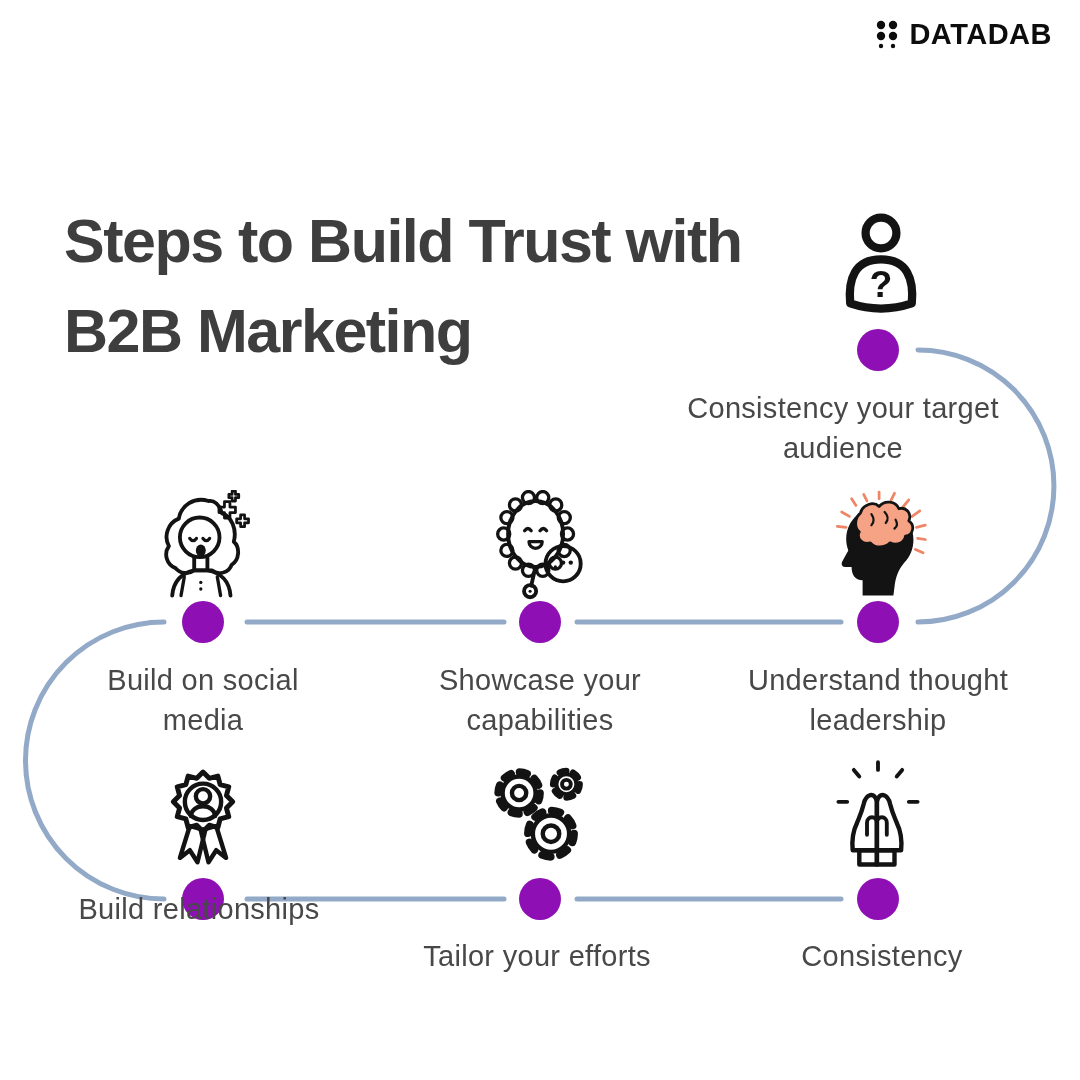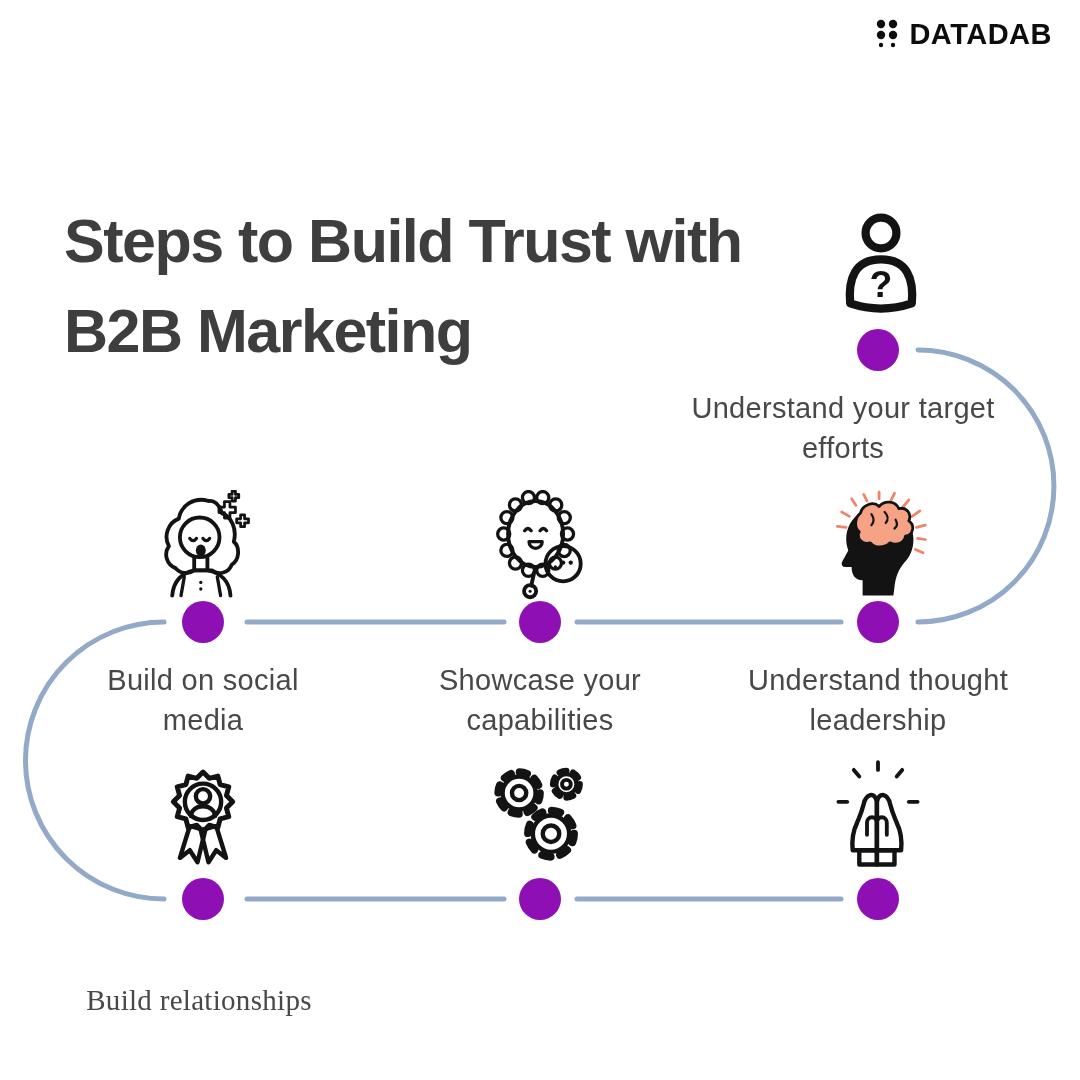--- a/index.html
+++ b/index.html
@@ -2,21 +2,21 @@
 <html style="--bg: #ffffff; --dot: #8e10b4; --connector: #93a9c8; --title: #3e3e3e; --label: #484848; --ink: #131313; --brain: #f5a285; --ray: #ef8566;"><head>
 <meta charset="utf-8">
 <style>
   html,body{margin:0;padding:0;background:#fff;}
   .canvas{
     position:relative; width:1080px; height:1080px; overflow:hidden;
     background:var(--bg,#ffffff);
     font-family:"Liberation Sans", sans-serif;
   }
   
-  .logo{position:absolute; top:18px; right:28px; display:flex; align-items:flex-start; gap:7px;}
+  .logo{position:absolute; top:18px; right:28px; display:flex; align-items:flex-end; gap:7px;}
   .logo-text{font-size:29px; font-weight:800; letter-spacing:0.5px; color:#0d0d0d;}
   
   .title{
     position:absolute; left:64px; top:196px; width:800px;
     font-size:61px; font-weight:700; letter-spacing:-1.5px; line-height:90px;
     color:var(--title,#3e3e3e);
   }
   
   .connector{position:absolute; left:0; top:0; pointer-events:none;}
   .connector path{fill:none; stroke:var(--connector,#93a9c8); stroke-width:5; stroke-linecap:round;}
@@ -70,21 +70,21 @@
   </svg>
 
   <div class="icon-box" style="left:881px; top:266px;">
     <svg viewBox="0 0 100 100">
       <circle class="ink" cx="50" cy="20" r="14" stroke-width="7.5"></circle>
       <path class="ink" stroke-width="7.5" d="M22 84 C20 62 26 44 50 44 C74 44 80 62 78 84 C60 90 40 90 22 84 Z"></path>
       <text x="50" y="78" text-anchor="middle" font-size="34" font-weight="800" fill="#131313" font-family="Liberation Sans, sans-serif">?</text>
     </svg>
   </div>
   <div class="dot" style="left:878px; top:350px;"></div>
-  <div class="step-label" style="left:843px; top:388px; width:345px;">Understand your target efforts</div>
+  <div class="step-label" style="left:843px; top:388px; width:345px;">Consistency your target audience</div>
 
   <div class="icon-box" style="left:878px; top:545px;">
     <svg viewBox="0 0 100 100">
       <g class="ray" stroke-width="2.5">
         <path d="M51 8 V2"></path>
           <path d="M40 10 L37 4"></path>
           <path d="M62 9 L65 3"></path>
         <path d="M73 15 L78 9"></path>
           <path d="M81 24 L88 19"></path>
           <path d="M85 34 L93 32"></path>
@@ -164,49 +164,51 @@
     <svg viewBox="0 0 100 100">
       <path class="ink" stroke-width="4" fill="#ffffff" d="M38 60 L29 89 L38 82 L45 93 L52 64 Z"></path>
       <path class="ink" stroke-width="4" fill="#ffffff" d="M62 60 L71 89 L62 82 L55 93 L48 64 Z"></path>
       <path class="ink" stroke-width="4.5" fill="#ffffff" d="M77 38 L71.3 43.7 L73.4 51.5 L65.6 53.6 L63.5 61.4 L55.7 59.3 L50 65 L44.3 59.3 L36.5 61.4 L34.4 53.6 L26.6 51.5 L28.7 43.7 L23 38 L28.7 32.3 L26.6 24.5 L34.4 22.4 L36.5 14.6 L44.3 16.7 L50 11 L55.7 16.7 L63.5 14.6 L65.6 22.4 L73.4 24.5 L71.3 32.3 Z"></path>
       <circle class="ink" cx="50" cy="38" r="16.5" stroke-width="4" fill="#ffffff"></circle>
       <circle class="ink" cx="50" cy="33" r="6.5" stroke-width="4"></circle>
       <path class="ink" stroke-width="4" d="M39 51 a11 9 0 0 1 22 0"></path>
     </svg>
   </div>
   <div class="dot" style="left:203px; top:899px;"></div>
-  <div class="step-label one-line" style="left:199px; top:980px;font-family:Liberation Serif, serif;">Build relationships</div>
+  <div class="step-label one-line" style="left:199px; top:889px;">Build relationships</div>
 
   <div class="icon-box" style="left:540px; top:815px;">
     <svg viewBox="0 0 100 100">
       <circle class="ink" cx="31" cy="30" r="19" stroke-width="7" stroke-dasharray="7 7.9"></circle>
       <circle class="ink" cx="31" cy="30" r="15" stroke-width="4" fill="#ffffff"></circle>
       <circle class="ink" cx="31" cy="30" r="6.5" stroke-width="4"></circle>
       <circle class="ink" cx="74" cy="22" r="12" stroke-width="6" stroke-dasharray="6 6.5"></circle>
       <circle class="ink" cx="74" cy="22" r="9" stroke-width="3.5" fill="#ffffff"></circle>
       <circle class="ink" cx="74" cy="22" r="4" stroke-width="3.5"></circle>
       <circle class="ink" cx="60" cy="67" r="21" stroke-width="7" stroke-dasharray="8 8.5"></circle>
       <circle class="ink" cx="60" cy="67" r="16.5" stroke-width="4" fill="#ffffff"></circle>
       <circle class="ink" cx="60" cy="67" r="7.5" stroke-width="4"></circle>
     </svg>
   </div>
   <div class="dot" style="left:540px; top:899px;"></div>
+  <div class="step-label one-line" style="left:537px; top:936px;">Tailor your efforts</div>
 
   <div class="icon-box" style="left:878px; top:815px;">
     <svg viewBox="0 0 100 100">
       <g class="ink" stroke-width="3.5">
         <path d="M50 9 V2"></path>
           <path d="M33 15 L28 9"></path>
           <path d="M67 15 L72 9"></path>
         <path d="M22 38 H14"></path>
           <path d="M78 38 H86"></path>
       </g>
       <path class="ink" stroke-width="4" fill="#ffffff" d="M49 82 L49 38 C47 28 39 31 37 40 C35 48 33 52 31 57 C27 65 26 72 27 82 Z"></path>
       <path class="ink" stroke-width="4" fill="#ffffff" d="M49 82 L49 38 C51 28 59 31 61 40 C63 48 65 52 67 57 C71 65 72 72 71 82 Z"></path>
       <path class="ink" stroke-width="3.5" d="M40 68 V57 a4.5 5 0 0 1 9 0 V68"></path>
       <path class="ink" stroke-width="3.5" d="M49 57 a4.5 5 0 0 1 9 0 V68"></path>
       <rect class="ink" x="33" y="82" width="16" height="13" stroke-width="4" fill="#ffffff"></rect>
       <rect class="ink" x="49" y="82" width="16" height="13" stroke-width="4" fill="#ffffff"></rect>
     </svg>
   </div>
   <div class="dot" style="left:878px; top:899px;"></div>
+  <div class="step-label one-line" style="left:882px; top:936px;">Consistency</div>
 
 </div>
 
 </body></html>

